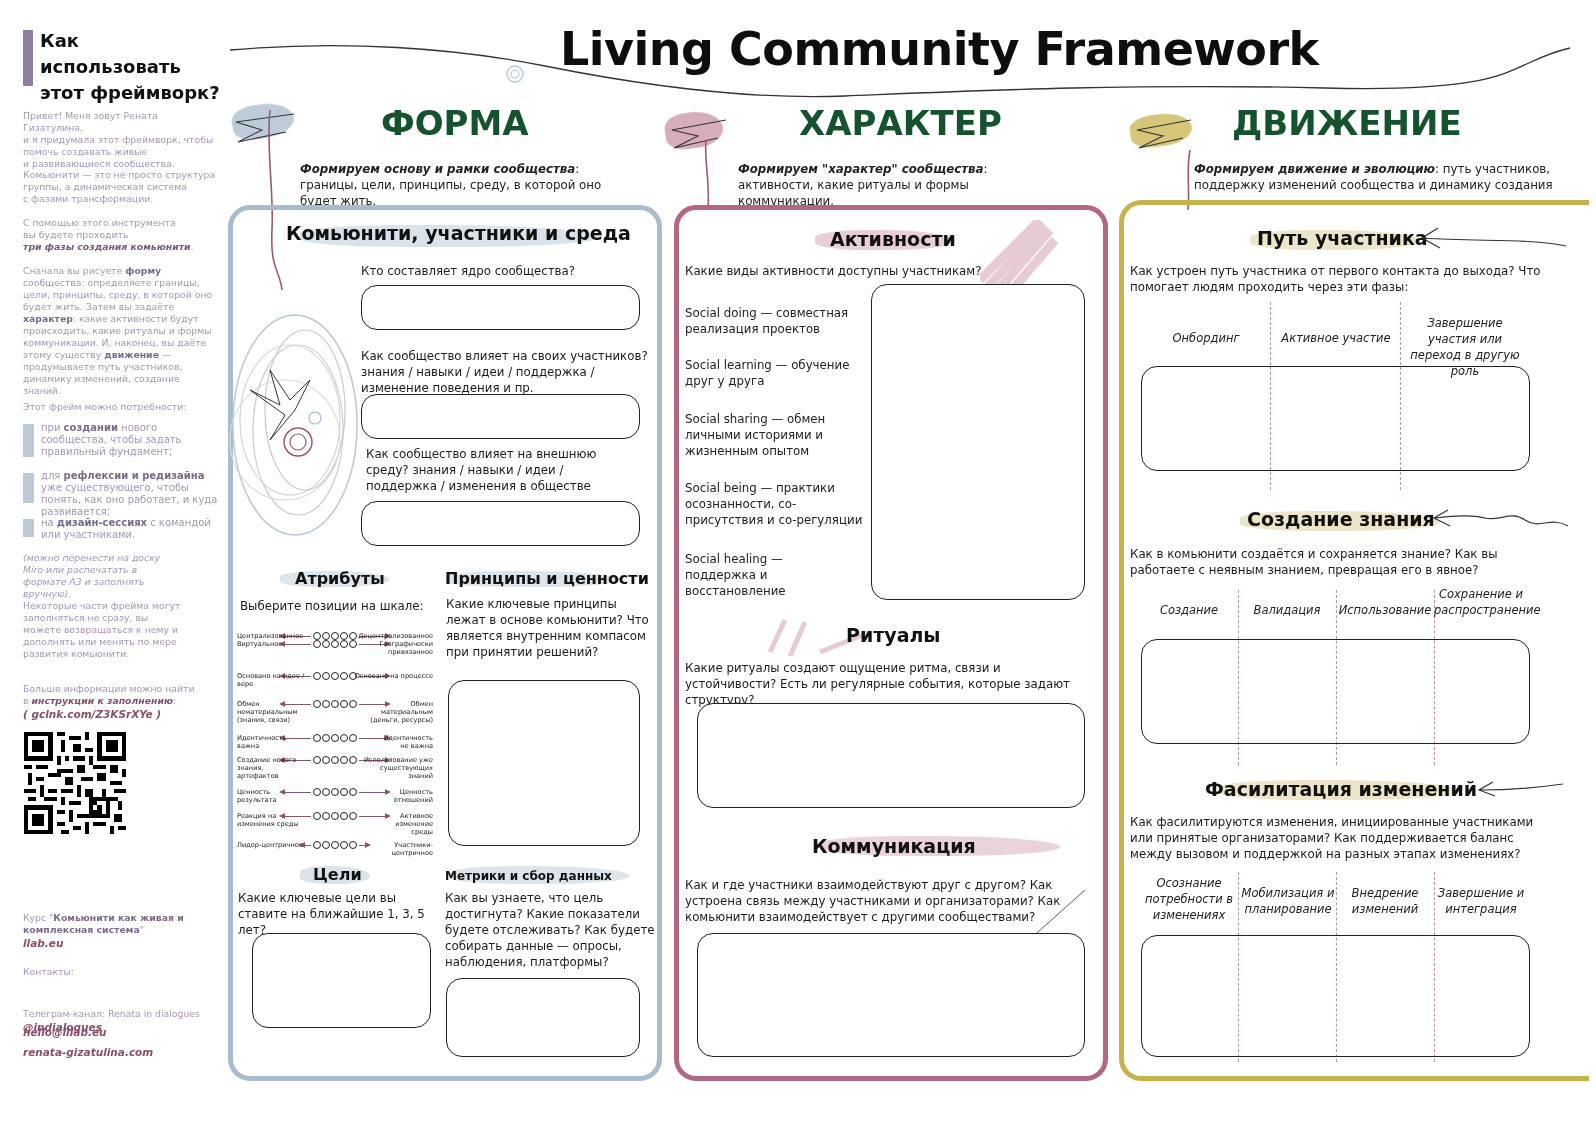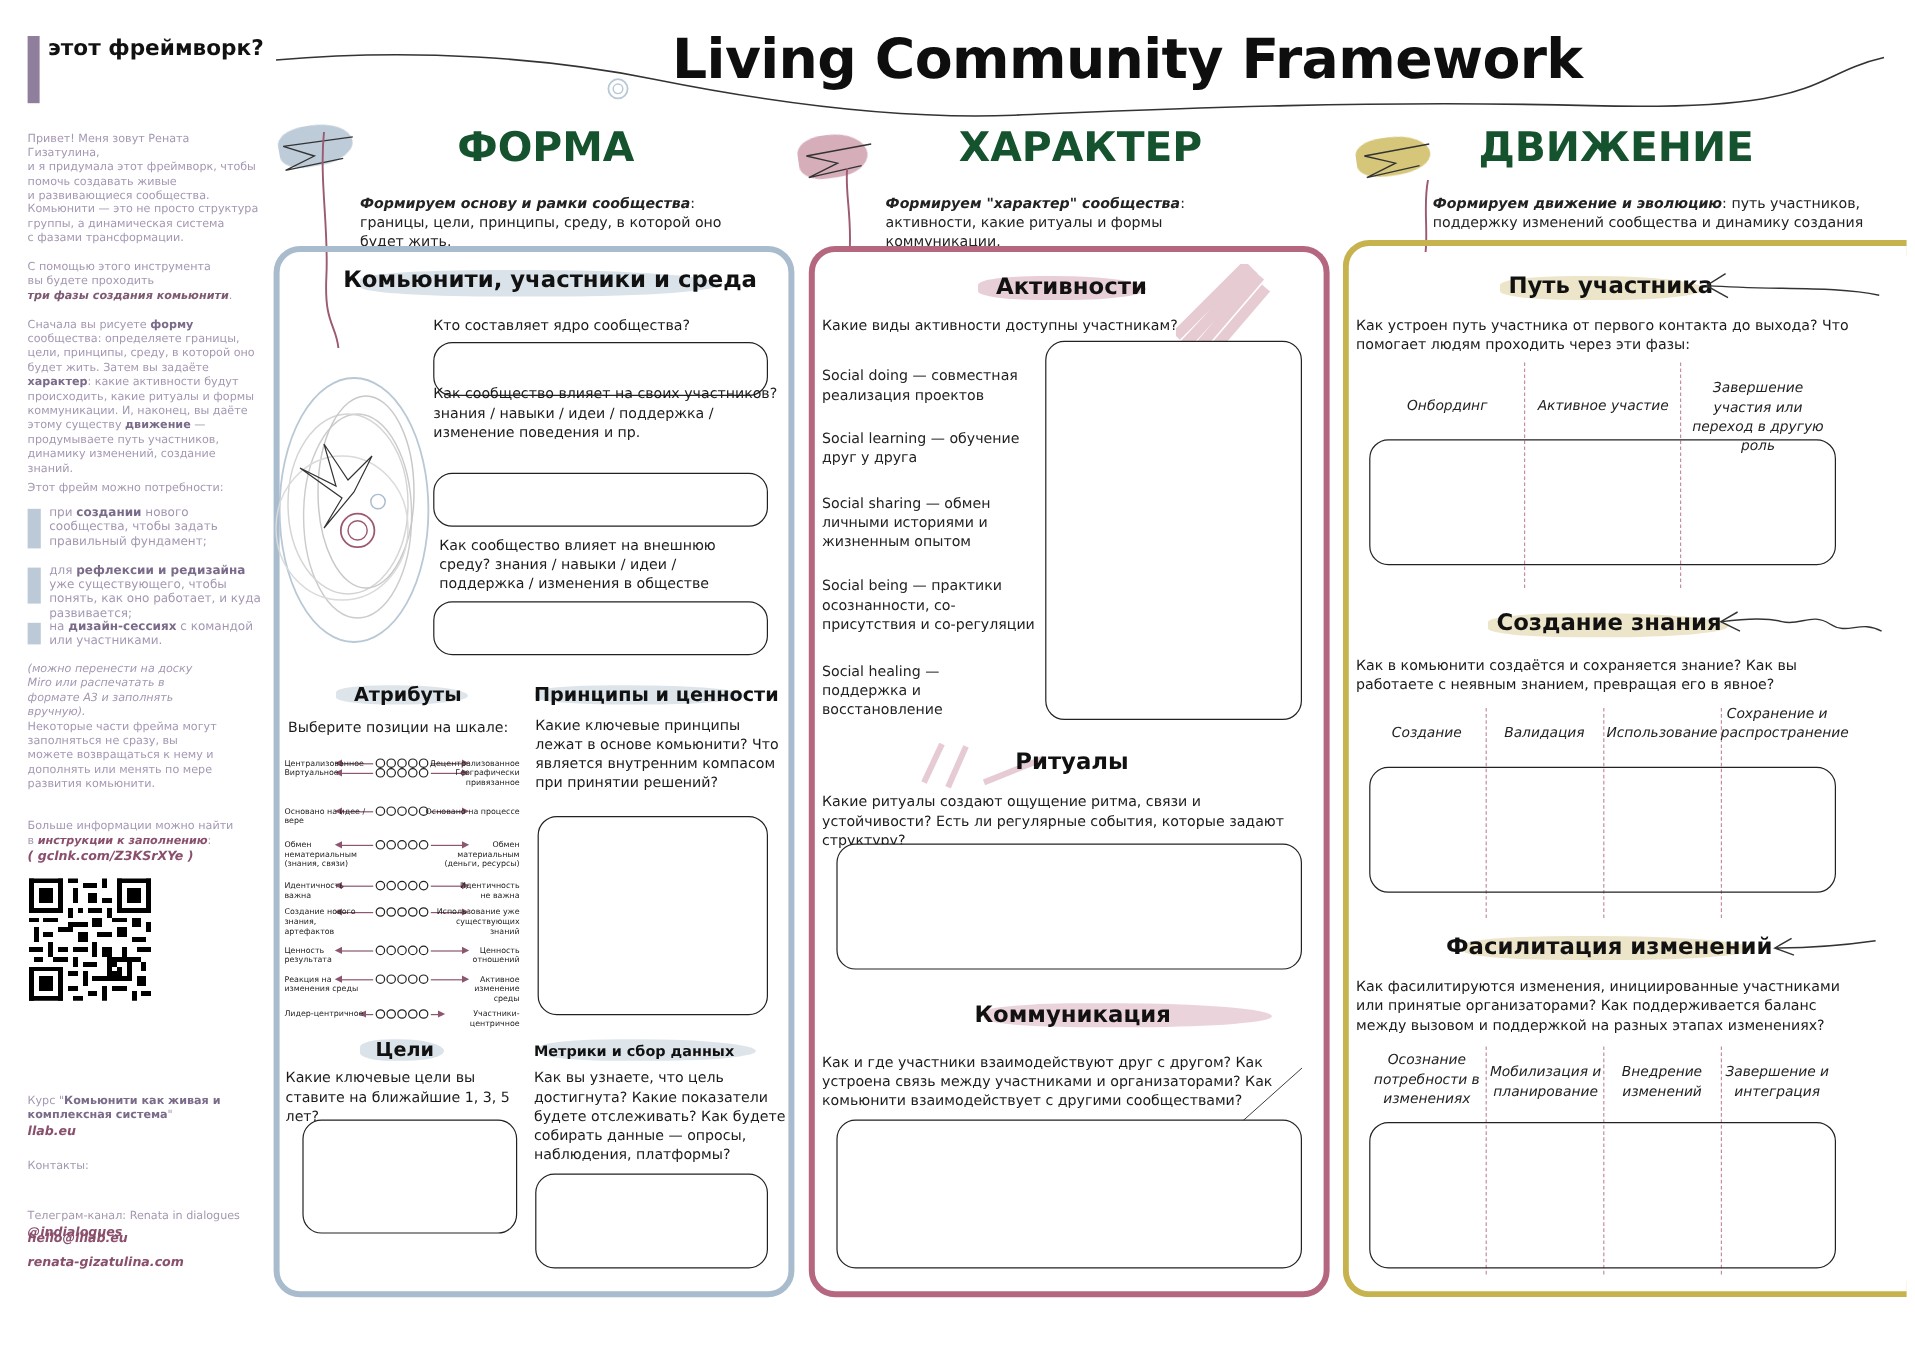--- a/index.html
+++ b/index.html
@@ -47,20 +47,21 @@
   .scale-row .circles { position: absolute; left: 50%; top: 0; transform: translateX(-50%); display: flex; gap: 1px; background: #fff; padding: 0 2px; }
   .scale-row .c { width: 8px; height: 8px; border: 1px solid #222; border-radius: 50%; background: #fff; }
   .scale-row .arr-l { position: absolute; left: 42px; top: 1px; width: 0; height: 0; border-top: 3.5px solid transparent; border-bottom: 3.5px solid transparent; border-right: 6px solid #8c5670; }
   .scale-row .arr-r { position: absolute; right: 42px; top: 1px; width: 0; height: 0; border-top: 3.5px solid transparent; border-bottom: 3.5px solid transparent; border-left: 6px solid #8c5670; }
 </style>
 </head>
 <body>
 
 <div class="abs sb-title-bar"></div>
 <div class="abs sb-title">
+  <div>Как использовать</div>
   <div>этот фреймворк?</div>
 </div>
 
 <div class="abs sb-text" style="top:110px;">
   <div>Привет! Меня зовут Рената Гизатулина,</div>
   <div>и я придумала этот фреймворк, чтобы</div>
   <div>помочь создавать живые</div>
   <div>и развивающиеся сообщества.</div>
 </div>
 <div class="abs sb-text" style="top:169px;">
@@ -222,21 +223,21 @@
   <path d="M40 80 L70 95 L60 60 L80 90 L100 70 L85 100 L60 130 L75 105 Z" fill="none" stroke="#333" stroke-width="1"></path>
   <circle cx="88" cy="132" r="14" fill="none" stroke="#9c5a72" stroke-width="1.5"></circle>
   <circle cx="88" cy="132" r="8" fill="none" stroke="#9c5a72" stroke-width="1.2"></circle>
   <circle cx="105" cy="108" r="6" fill="none" stroke="#a9bccd" stroke-width="1.2"></circle>
 </svg>
 
 <div class="abs brush" style="left:300px;top:225px;width:300px;height:22px;background:#c3d1dc;opacity:0.6;"></div>
 <div class="abs sec-title" style="left:286px;top:222px;">Комьюнити, участники и среда</div>
 <div class="abs q" style="left:361px;top:263px;">Кто составляет ядро сообщества?</div>
 <div class="abs box" style="left:361px;top:285px;width:279px;height:45px;"></div>
-<div class="abs q" style="left:361px;top:320px;width:290px;">Как сообщество влияет на своих участников? знания / навыки / идеи / поддержка / изменение поведения и пр.</div>
+<div class="abs q" style="left:361px;top:348px;width:290px;">Как сообщество влияет на своих участников? знания / навыки / идеи / поддержка / изменение поведения и пр.</div>
 <div class="abs box" style="left:361px;top:394px;width:279px;height:45px;"></div>
 <div class="abs q" style="left:366px;top:446px;width:270px;">Как сообщество влияет на внешнюю среду? знания / навыки / идеи / поддержка / изменения в обществе</div>
 <div class="abs box" style="left:361px;top:501px;width:279px;height:45px;"></div>
 
 <div class="abs brush" style="left:280px;top:571px;width:110px;height:16px;background:#c3d1dc;opacity:0.55;"></div>
 <div class="abs sec-title" style="left:295px;top:569px;font-size:16px;">Атрибуты</div>
 <div class="abs q" style="left:240px;top:598px;">Выберите позиции на шкале:</div>
 
 <div class="abs scale-row" style="top:632px;">
     <div class="line"></div>

